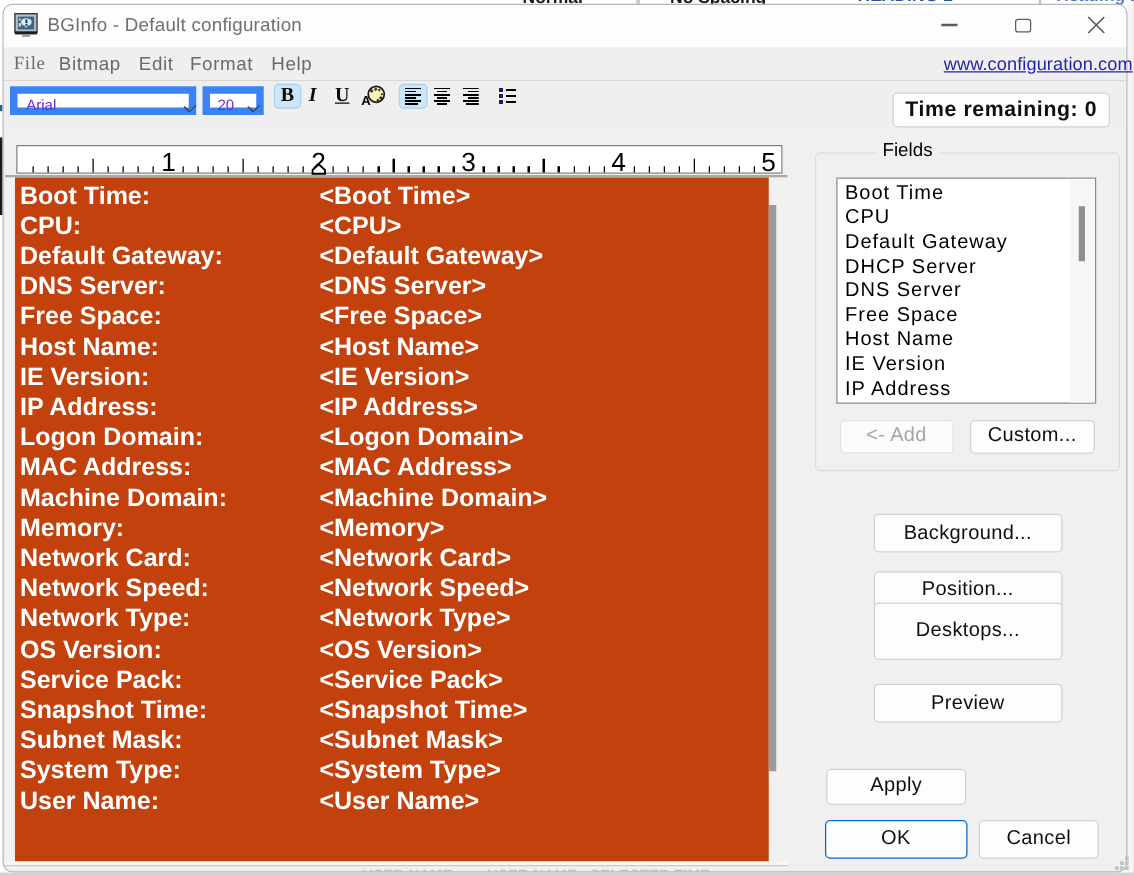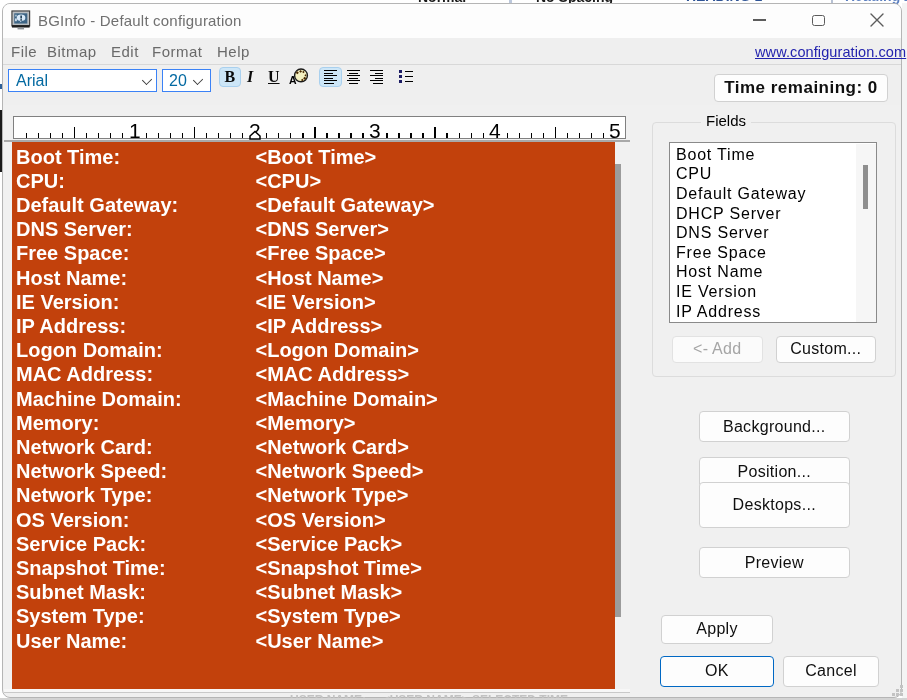--- a/index.html
+++ b/index.html
@@ -9,22 +9,22 @@
 
 #win{position:absolute;left:2px;top:3px;width:900px;height:695px;background:#f0f0f0;
   border:1px solid #b5b5b5;border-radius:8px;box-sizing:border-box;}
 #titlebar{position:absolute;left:3px;top:4px;width:898px;height:34px;background:#fdfdfd;border-radius:7px 7px 0 0;}
 #title{left:38px;top:12px;font-size:15px;color:#707070;letter-spacing:.2px;}
 #menustrip{position:absolute;left:3px;top:38px;width:898px;height:25.5px;background:#efefef;}
 .menuitem{position:absolute;font-size:15px;color:#6a6a6a;letter-spacing:.5px;top:43px;}
 #sep1{position:absolute;left:3px;top:63.5px;width:898px;height:1px;background:#d8d8d8;}
 #toolbar{position:absolute;left:3px;top:64.5px;width:898px;height:40px;background:#efefef;}
 
-.combo{position:absolute;background:#fff;border:1px solid #3b82f6;box-sizing:border-box;
-  font-size:16px;color:#0369a1;}
+.combo{position:absolute;background:#fff;border:6px solid #3b82f6;box-sizing:border-box;
+  font-size:12px;color:#6d28d9;}
 .chev{position:absolute;width:7px;height:7px;border-left:1.2px solid #3a3a3a;border-bottom:1.2px solid #3a3a3a;
   transform:rotate(-45deg) scale(1,0.8);}
 .tglyph{position:absolute;font-family:"Liberation Serif",serif;font-weight:bold;color:#0a0a0a;}
 .tbsel{position:absolute;background:#cde6f7;border:1px solid #a9d0ee;border-radius:4px;box-sizing:border-box;}
 
 .btn{position:absolute;background:#fdfdfd;border:1px solid #d1d1d1;border-radius:4px;
   box-sizing:border-box;display:flex;align-items:center;justify-content:center;
   font-size:16px;letter-spacing:.3px;color:#0f0f0f;}
 
 #ruler{position:absolute;left:13px;top:116px;width:613px;height:23px;background:#fff;
@@ -84,21 +84,21 @@
 </svg>
 <div class="abs" id="title">BGInfo - Default configuration</div>
 
 <div class="cap" style="left:753px;top:19px;width:13px;height:1.6px;background:#5c5c5c;"></div>
 <div class="cap" style="left:812px;top:14.5px;width:10.5px;height:9.5px;border:1.4px solid #5c5c5c;border-radius:2.5px;"></div>
 <svg class="cap" style="left:870px;top:13px;" width="14" height="14" viewBox="0 0 14 14">
   <path d="M1 1 L13 13 M13 1 L1 13" stroke="#5c5c5c" stroke-width="1.4" stroke-linecap="round"></path>
 </svg>
 
 <div id="menustrip"></div>
-<div class="menuitem" style="left:11px;">File</div>
+<div class="menuitem" style="left:11px;font-family:Liberation Serif, serif;">File</div>
 <div class="menuitem" style="left:47px;">Bitmap</div>
 <div class="menuitem" style="left:111px;">Edit</div>
 <div class="menuitem" style="left:152px;">Format</div>
 <div class="menuitem" style="left:217px;">Help</div>
 <div class="menuitem" style="left:755px;top:43.5px;font-size:14.5px;letter-spacing:.1px;color:#2323ae;text-decoration:underline;">www.configuration.com</div>
 <div id="sep1"></div>
 <div id="toolbar"></div>
 
 <div class="combo" style="left:8px;top:69px;width:149px;height:23px;">
   <div class="abs" style="left:7px;top:2px;">Arial</div>

